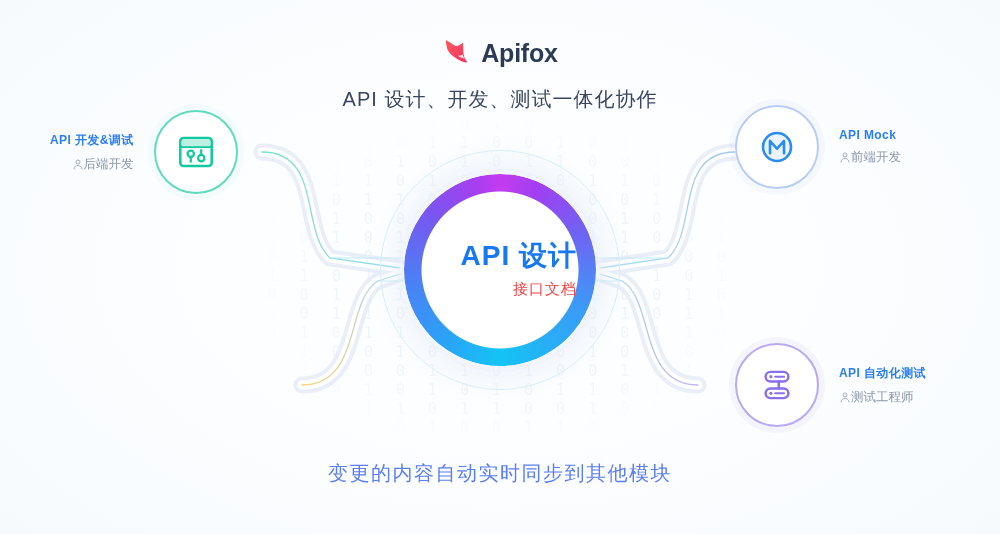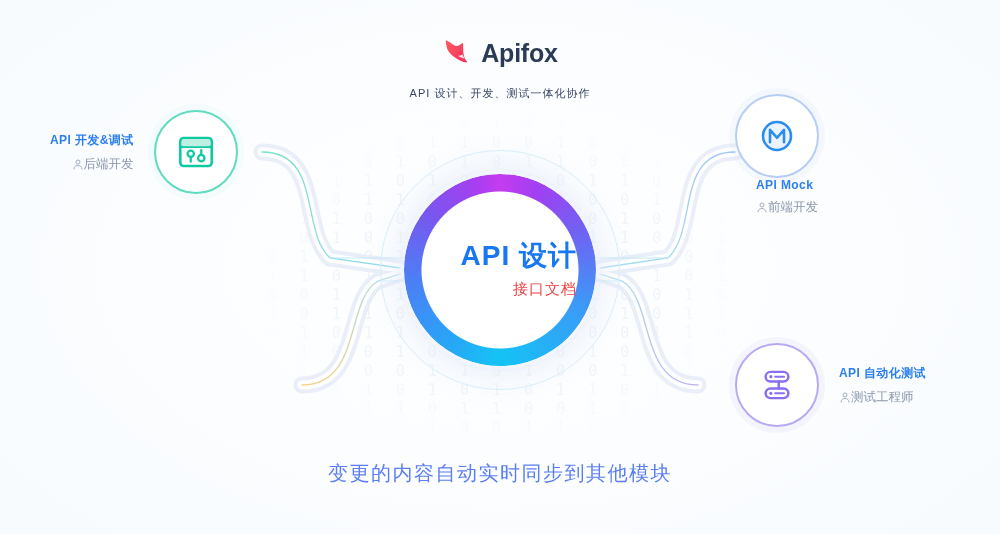--- a/index.html
+++ b/index.html
@@ -54,21 +54,21 @@
     display: inline-flex; align-items: center; gap: 9px;
     height: 34px;
   }
   .brand-mark { width: 30px; height: 30px; display: block; }
   .brand-name {
     font-size: 25px; font-weight: 700; color: #2b3a55;
     letter-spacing: -0.2px;
   }
   .tagline {
     margin-top: 14px;
-    font-size: 11px;
+    font-size: 20px;
     color: #3a4763;
     letter-spacing: 1px;
   }
 
   
   .hub {
     position: absolute;
     left: 355px; top: 145px;
     width: 290px; height: 250px;
     pointer-events: none;
@@ -159,21 +159,21 @@
   
   #node-dev   .node-circle { border-color: #5fdcc0; box-shadow: 0 0 0 6px rgba(111,223,199,.06); }
   #node-mock  .node-circle { border-color: #b7cdf5; box-shadow: 0 0 0 6px rgba(183,205,245,.10); }
   #node-doc   .node-circle { border-color: #fbc54a; box-shadow: 0 0 0 6px rgba(251,197,74,.08); }
   #node-test  .node-circle { border-color: #b9a9f2; box-shadow: 0 0 0 6px rgba(185,169,242,.10); }
 
   .node-icon { width: 42px; height: 42px; display: block; }
 
   
   #node-dev  { left: 50px;  top: 110px; }
-  #node-mock { left: 735px; top: 94px; flex-direction: column; }
+  #node-mock { left: 735px; top: 105px; }
   #node-doc  { left: 82px;  top: 343px; }
   #node-test { left: 735px; top: 343px; }
 
   
   .footer {
     position: absolute; left: 0; top: 460px;
     width: 1000px; text-align: center;
     font-size: 20px;
     color: #5b7ef3;
     letter-spacing: 1.5px;

